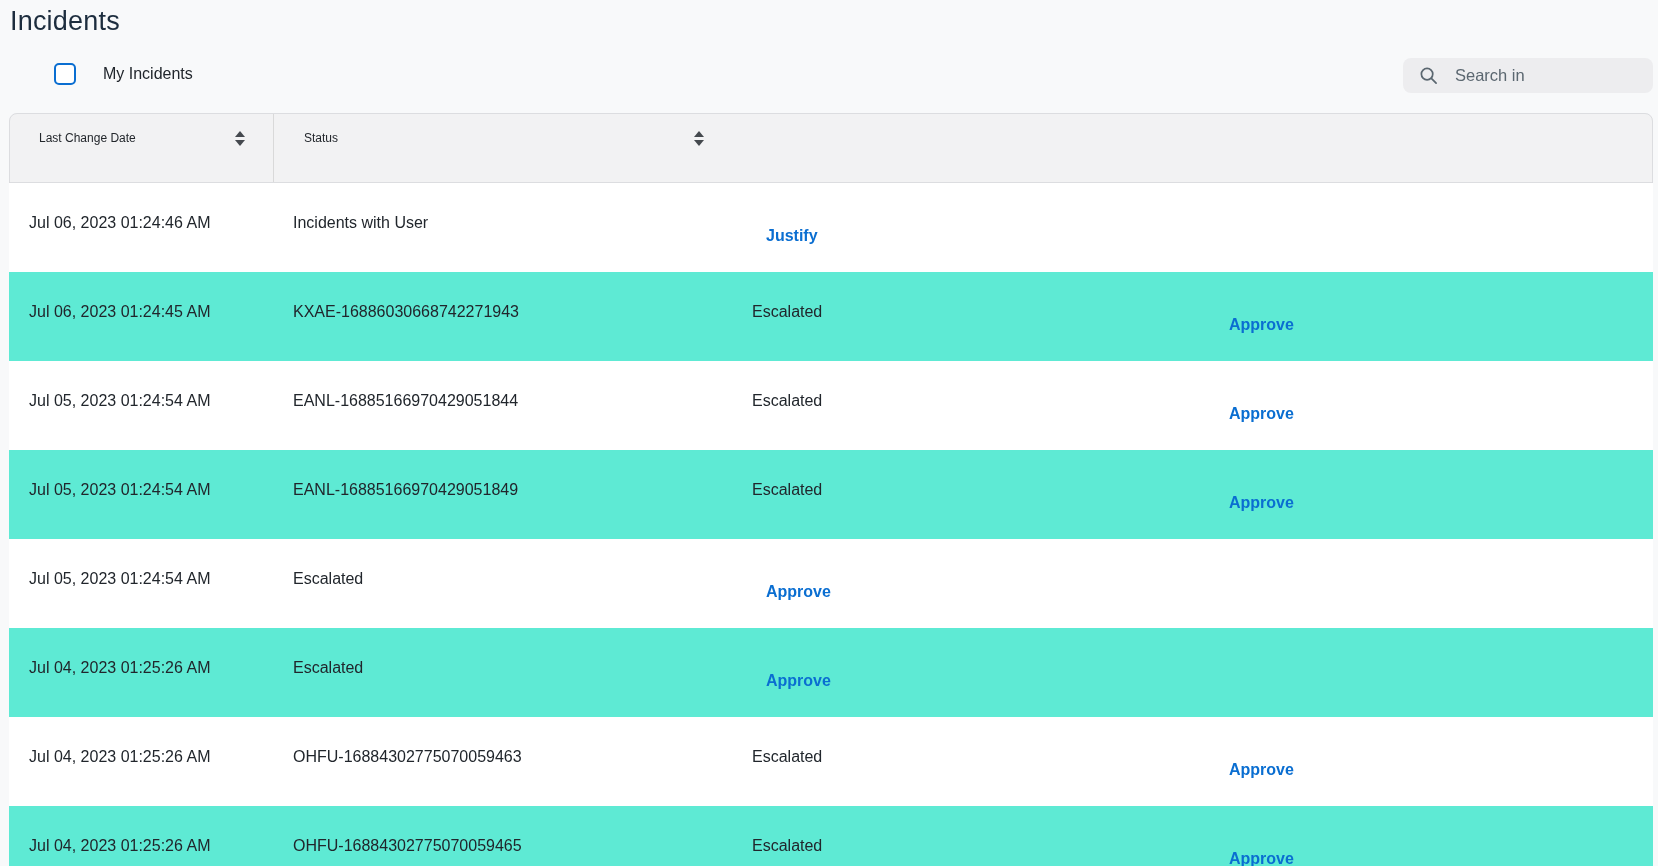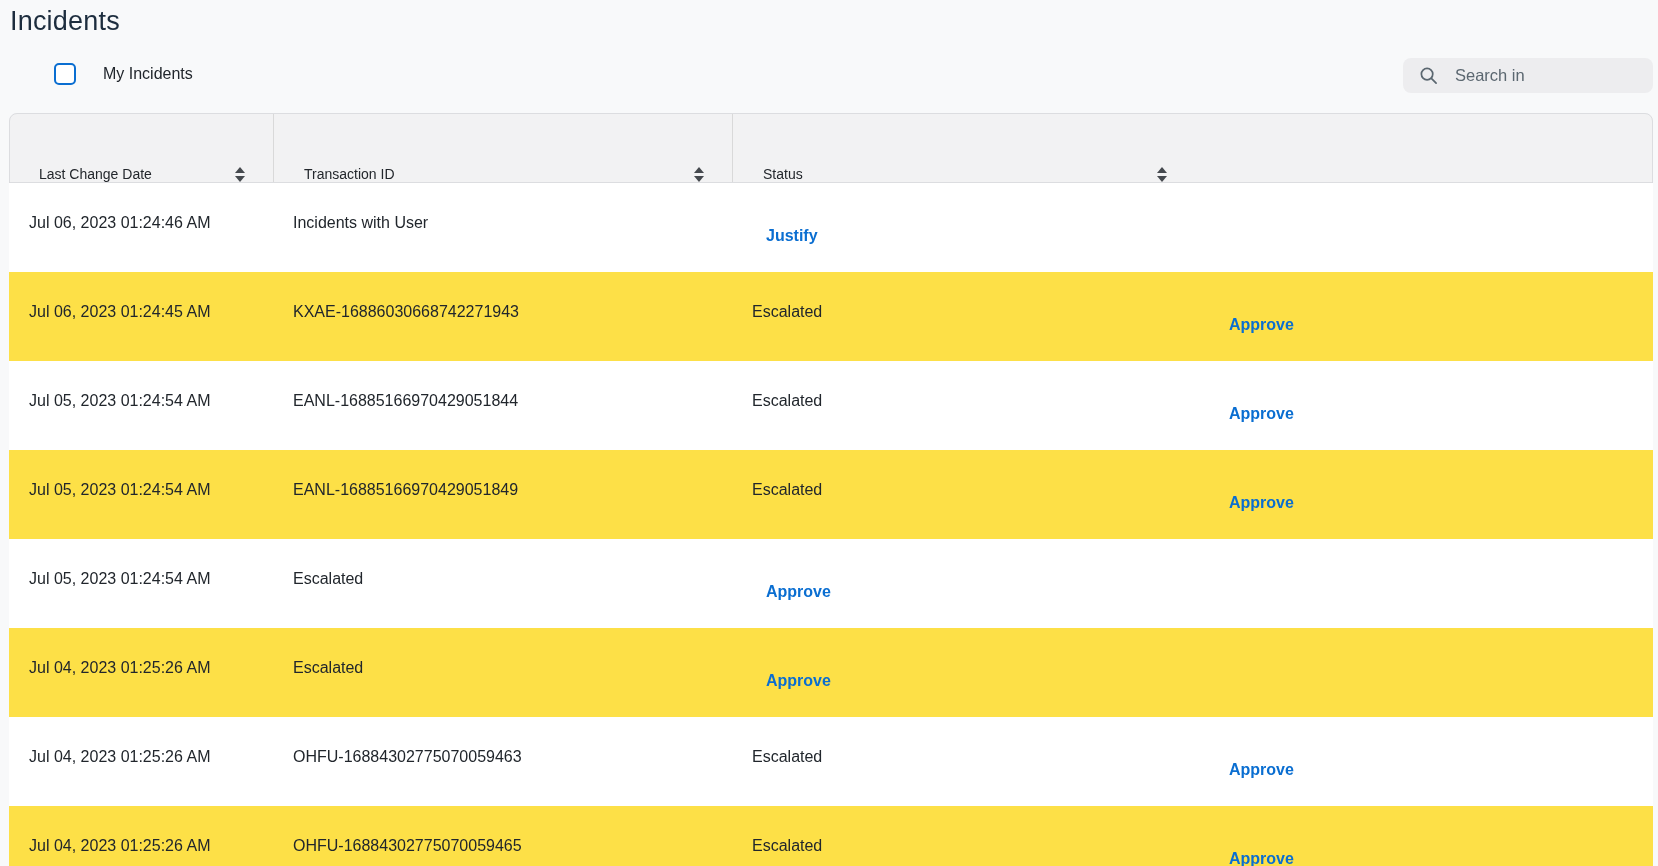--- a/index.html
+++ b/index.html
@@ -45,38 +45,38 @@
 
   .thead {
     display: grid; grid-template-columns: 264px 459px 463px 1fr;
     height: 70px;
     background: #f2f2f3;
     border-radius: 8px 8px 0 0;
     border-bottom: 1px solid #cfd0d2;
     outline: 1px solid #dcdde0; outline-offset: -1px;
   }
   .th {
-    display: flex; align-items: flex-end; justify-content: space-between;
+    display: flex; align-items: flex-start; justify-content: space-between;
     padding: 18px 28px 0 30px;
-    font-size: 14px; color: #23272c;
+    font-size: 12px; color: #23272c;
     cursor: pointer;
   }
   .th.no-sort { cursor: default; }
   .th + .th { border-left: 1px solid #d9d9d9; }
 
   .sort { display: flex; flex-direction: column; gap: 3px; }
   .sort i { display: block; width: 0; height: 0; border-left: 5px solid transparent; border-right: 5px solid transparent; }
   .sort .u { border-bottom: 6px solid #45494e; }
   .sort .d { border-top: 6px solid #45494e; }
 
   .row {
     display: grid; grid-template-columns: 264px 459px 463px 1fr;
     height: 89px; background: #ffffff; text-align: center;
   }
-  .row.alt { background: #fde047; }
+  .row.alt { background: #5eead4; }
   .td {
     display: flex; align-items: center;
     padding: 0 20px 9px 20px;
     font-size: 16px; color: #21262c;
     overflow: hidden; white-space: nowrap;
   }
   .td.action { padding: 17px 20px 0 34px; }
   .link { color: #0a6ed1; text-decoration: none; font-size: 16px; cursor: pointer; font-weight: bold; }
 </style>
 </head>
@@ -94,27 +94,20 @@
     <circle cx="8.5" cy="8.5" r="6" fill="none" stroke="#5b6770" stroke-width="1.8"></circle>
     <line x1="13" y1="13" x2="18" y2="18" stroke="#5b6770" stroke-width="1.8" stroke-linecap="round"></line>
   </svg>
   <input class="search-input" type="text" placeholder="Search in" style="">
 </div>
 
 <div class="card">
   <div class="thead">
     <div class="th">
       <span>Last Change Date</span>
-      <span class="sort">
-          <i class="u"></i>
-          <i class="d"></i>
-        </span>
-    </div>
-    <div class="th">
-      <span>Transaction ID</span>
       <span class="sort">
           <i class="u"></i>
           <i class="d"></i>
         </span>
     </div>
     <div class="th">
       <span>Status</span>
       <span class="sort">
           <i class="u"></i>
           <i class="d"></i>

